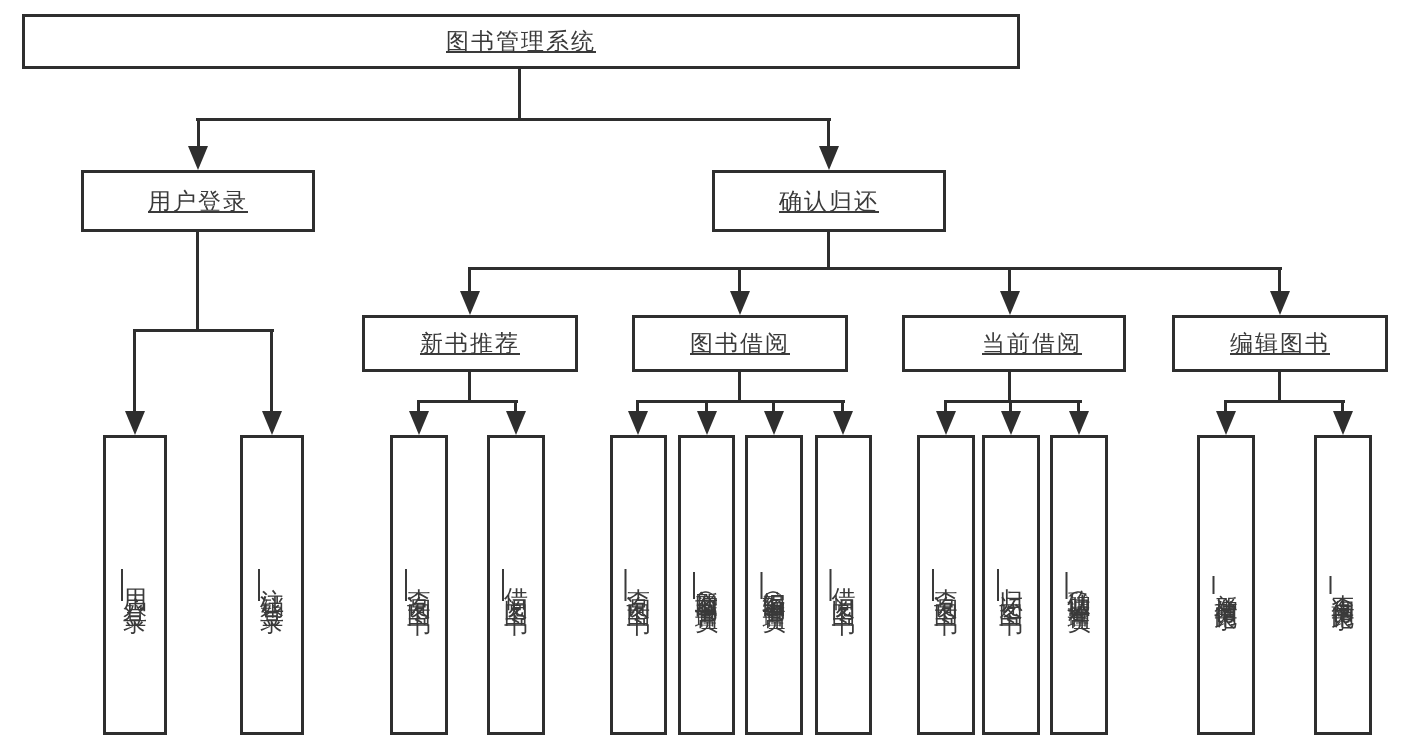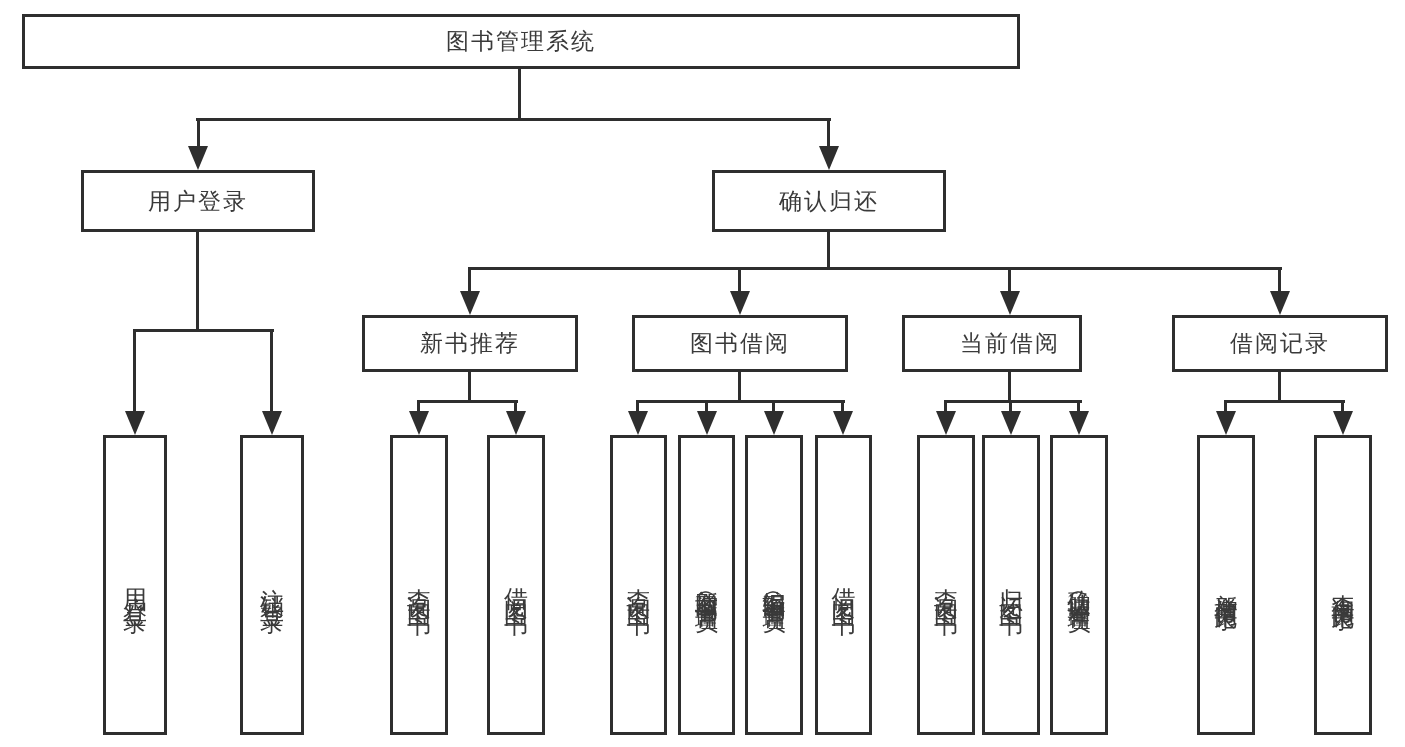--- a/index.html
+++ b/index.html
@@ -20,20 +20,21 @@
   }
   .box {
     position: absolute;
     box-sizing: border-box;
     border: 3px solid var(--box_border);
     background: var(--background);
     display: flex;
     align-items: center;
     justify-content: center;
     color: var(--text);
+    text-decoration: underline;
   }
   .hbox { font-size: 23px; letter-spacing: 2px; white-space: nowrap; }
   .vbox {
     writing-mode: vertical-rl;
     text-orientation: mixed;
     font-size: 24px;
     letter-spacing: 8px;
     line-height: 1;
   }
   .vbox.long { font-size: 23px; letter-spacing: 3px; }
@@ -87,22 +88,22 @@
   <div class="arrow" style="left:460px; top:291px;"></div>
   <div class="vline" style="left:738px; top:267px; height:28px;"></div>
   <div class="arrow" style="left:730px; top:291px;"></div>
   <div class="vline" style="left:1008px; top:267px; height:28px;"></div>
   <div class="arrow" style="left:1000px; top:291px;"></div>
   <div class="vline" style="left:1278px; top:267px; height:28px;"></div>
   <div class="arrow" style="left:1270px; top:291px;"></div>
 
   <div class="box hbox" style="left:362px; top:315px; width:216px; height:57px;">新书推荐</div>
   <div class="box hbox" style="left:632px; top:315px; width:216px; height:57px;">图书借阅</div>
-  <div class="box hbox" style="left:902px; top:315px; width:180px; height:57px;padding-left:36px;">当前借阅</div>
-  <div class="box hbox" style="left:1172px; top:315px; width:216px; height:57px;">借阅记录</div>
+  <div class="box hbox" style="left:902px; top:315px; width:224px; height:57px;padding-left:36px;">当前借阅</div>
+  <div class="box hbox" style="left:1172px; top:315px; width:216px; height:57px;">编辑图书</div>
 
   <div class="vline" style="left:468px; top:372px; height:31px;"></div>
   <div class="hline" style="left:417px; top:400px; width:101px;"></div>
   <div class="vline" style="left:417px; top:400px; height:16px;"></div>
   <div class="arrow" style="left:409px; top:411px;"></div>
   <div class="vline" style="left:514px; top:400px; height:16px;"></div>
   <div class="arrow" style="left:506px; top:411px;"></div>
 
   <div class="vline" style="left:738px; top:372px; height:31px;"></div>
   <div class="hline" style="left:636px; top:400px; width:209px;"></div>

